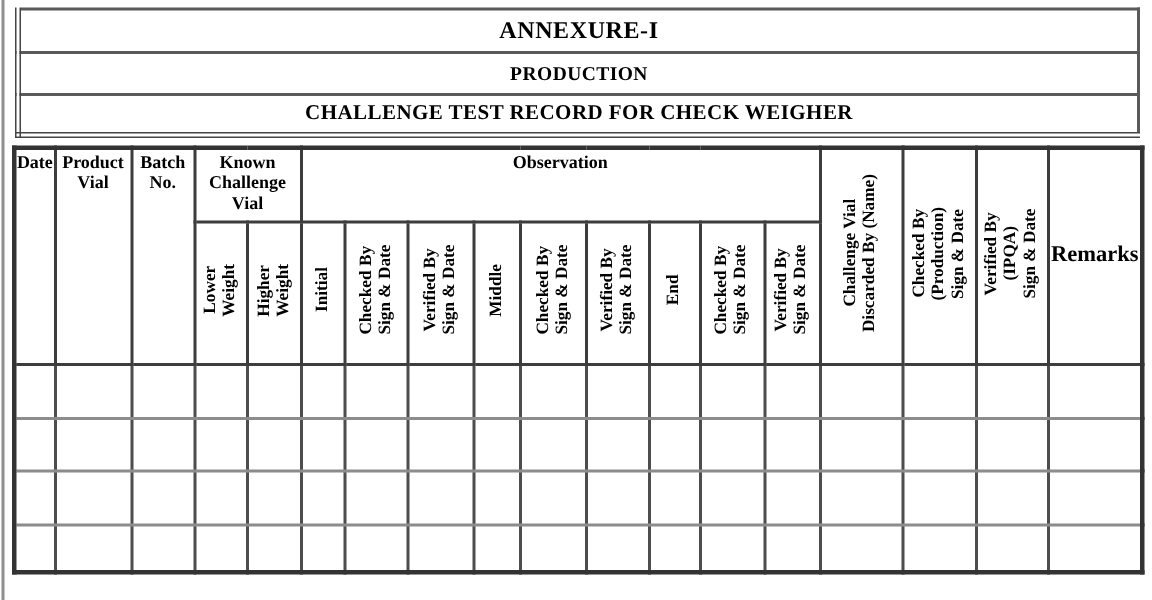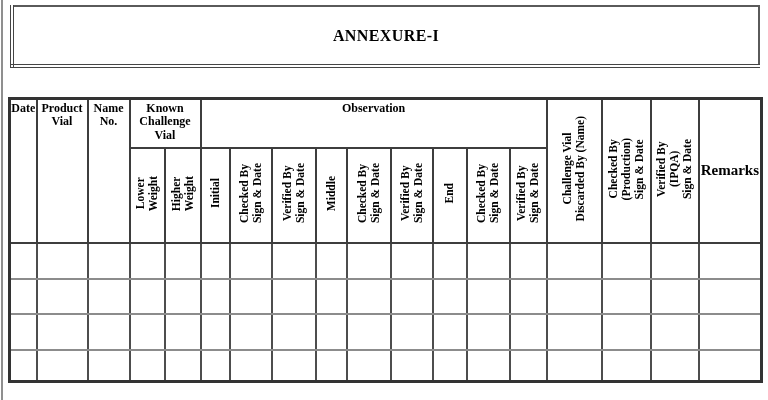--- a/index.html
+++ b/index.html
@@ -37,21 +37,21 @@
     border-collapse: collapse;
     table-layout: fixed;
     border: 2px solid #454545;
     border-left: 4px double #454545;
     border-bottom: 4px double #454545;
   }
   .title-table td {
     text-align: center;
     vertical-align: middle;
     border: 2px solid #5a5a5a;
-    padding: 16px;
+    padding: 1px;
   }
   .t1 { font-size: 16px; height: 25px; letter-spacing: 0.4px; }
   .t2 { font-size: 13px; height: 24px; letter-spacing: 0.3px; }
   .t3 { font-size: 14px; height: 22px; letter-spacing: 0.3px; }
 
   
   .main-table {
     position: absolute;
     left: 8px;
     top: 97px;
@@ -108,20 +108,26 @@
 </head>
 <body>
 
 <div class="page">
   <div class="page-edge-line"></div>
 
   <table class="title-table">
     <tbody>
       <tr>
         <td class="t1">ANNEXURE-I</td>
+      </tr>
+      <tr>
+        <td class="t2">PRODUCTION</td>
+      </tr>
+      <tr>
+        <td class="t3">CHALLENGE TEST RECORD FOR CHECK WEIGHER</td>
       </tr>
     </tbody>
   </table>
 
   <table class="main-table">
     <colgroup>
       <col style="width:27px">
         <col style="width:51px">
         <col style="width:42px">
       <col style="width:35px">
@@ -137,21 +143,21 @@
         <col style="width:37px">
       <col style="width:55px">
         <col style="width:49px">
         <col style="width:48px">
       <col style="width:63px">
     </colgroup>
     <tbody>
       <tr class="band1">
         <th rowspan="2" class="top">Date</th>
         <th rowspan="2" class="top">Product Vial</th>
-        <th rowspan="2" class="top">Name No.</th>
+        <th rowspan="2" class="top">Batch No.</th>
         <th colspan="2" class="top" style="white-space:pre-line">Known
 Challenge
 Vial</th>
         <th colspan="9" class="top">Observation</th>
         <th rowspan="2" class="vert">
           <div class="vtext">Challenge Vial
 Discarded By (Name)</div>
         </th>
         <th rowspan="2" class="vert">
           <div class="vtext">Checked By

